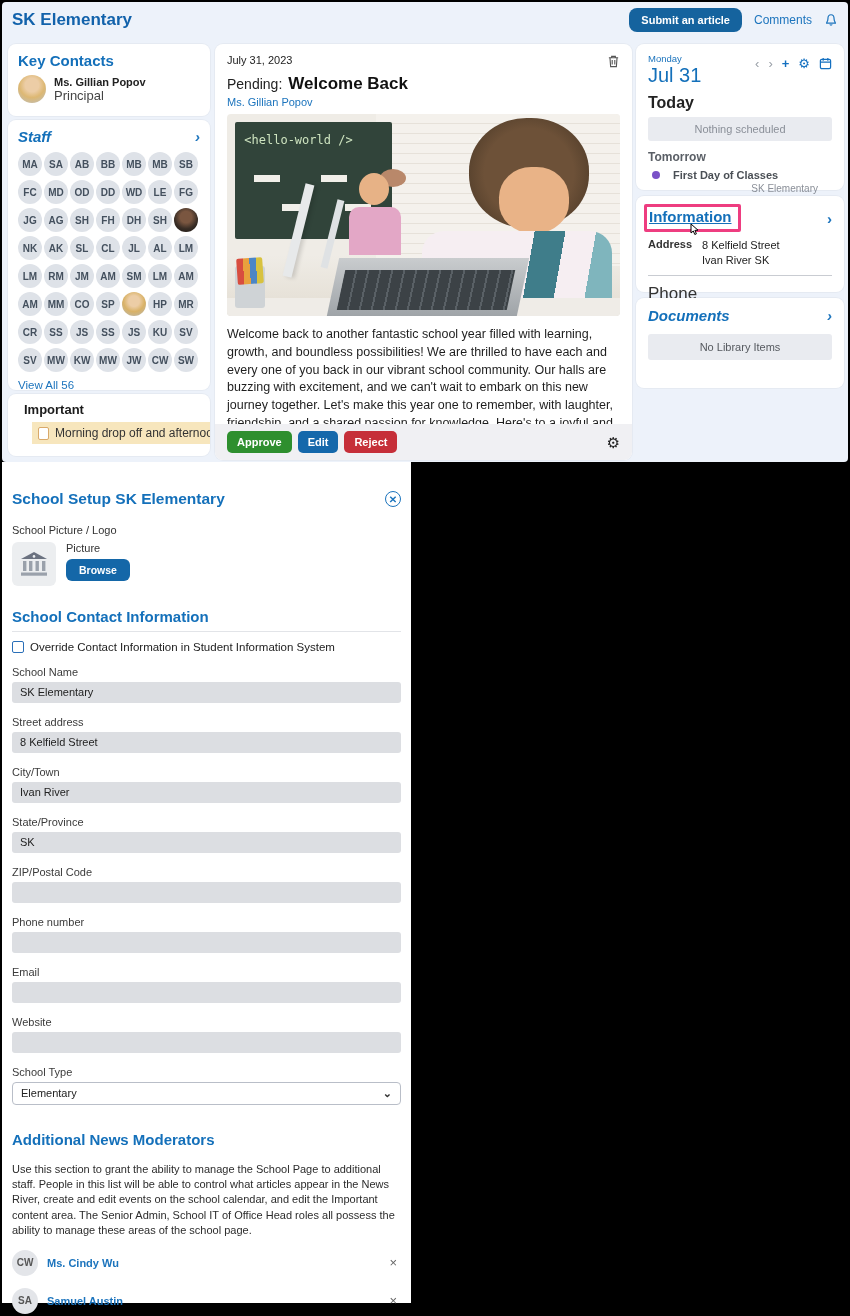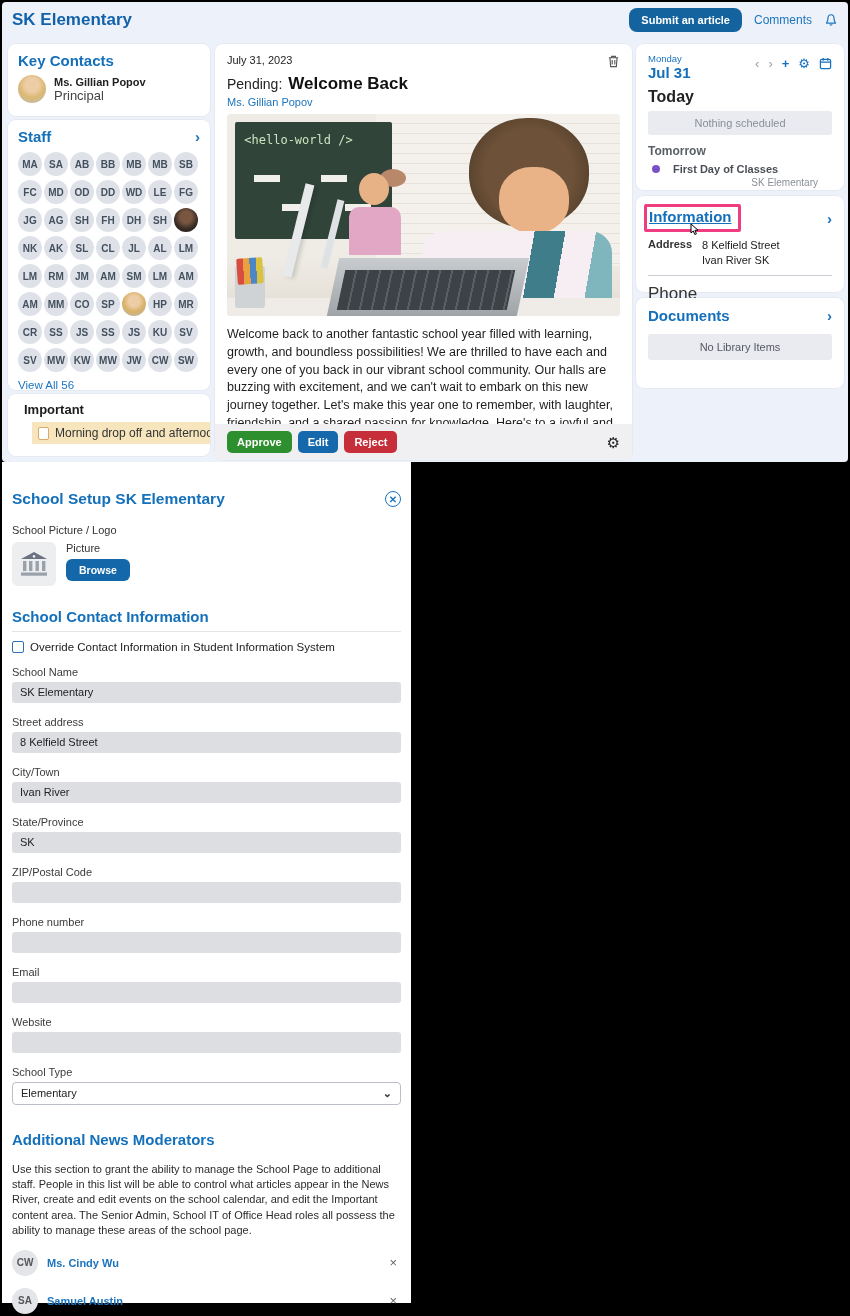--- a/index.html
+++ b/index.html
@@ -21,21 +21,21 @@
 
   
   .key-contacts { left:6px; top:42px; width:202px; height:72px; padding:8px 10px; }
   .kc-row { display:flex; align-items:center; gap:8px; margin-top:6px; }
   .avatar-photo { width:28px; height:28px; border-radius:50%;
     background:radial-gradient(circle at 50% 36%, #eccda6 0 30%, #ddb873 55%, #b9bec2 100%); }
   .kc-name { font-size:11px; font-weight:bold; color:#222; }
   .kc-role { font-size:13px; color:#444; }
 
   .staff-card { left:6px; top:118px; width:202px; height:270px; padding:8px 10px; }
-  .staff-title-row { display:flex; justify-content:space-between; align-items:center; }
+  .staff-title-row { display:flex; justify-content:space-between; align-items:center;font-style:italic; }
   .staff-grid { margin-top:7px; display:grid; grid-template-columns:repeat(7, 24px); gap:4px 2px; }
   .staff-avatar { width:24px; height:24px; border-radius:50%; background:#dee2e8; color:#44505e;
     font-size:10px; font-weight:bold; display:flex; align-items:center; justify-content:center; cursor:pointer; }
   .staff-avatar.ph-man { background:radial-gradient(circle at 50% 38%, #7a5640 0 30%, #3a2e26 60%, #15120f 100%); }
   .staff-avatar.ph-woman { background:radial-gradient(circle at 50% 38%, #eccda6 0 28%, #d9b267 55%, #b3b8ba 100%); }
   .view-all { margin-top:7px; font-size:11.5px; color:#1c74bd; cursor:pointer; }
 
   .important-card { left:6px; top:392px; width:202px; height:62px; padding:8px 0 8px 16px; }
   .important-title { font-size:13px; font-weight:bold; color:#1b1b1b; }
   .important-row { margin-top:5px; margin-left:8px; background:#f7e6bd; height:22px; display:flex; align-items:center; gap:6px; padding-left:6px; font-size:12px; color:#333; white-space:nowrap; overflow:hidden; }
@@ -81,21 +81,21 @@
   .btn { border:none; border-radius:5px; color:#fff; font-size:11px; font-weight:bold; padding:5px 10px; cursor:pointer; }
   .btn-approve { background:#2e8f2e; }
   .btn-edit { background:#1568ab; }
   .btn-reject { background:#c62f39; }
   .gear-dark { margin-left:auto; font-size:15px; color:#222; cursor:pointer; line-height:1; }
 
   
   .calendar-card { left:634px; top:42px; width:208px; height:146px; padding:9px 12px; }
   .cal-top { display:flex; justify-content:space-between; align-items:flex-start;gap:12px; }
   .cal-weekday { font-size:9.5px; color:#1c74bd; }
-  .cal-date { font-size:15px; font-weight:bold; color:#1470ba; }
+  .cal-date { font-size:20px; font-weight:normal; color:#1470ba; }
   .cal-icons { display:flex; align-items:center; gap:9px; margin-top:3px; }
   .cal-nav { color:#9aa0a8; font-size:13px; cursor:pointer; }
   .cal-blue { color:#1470c0; font-size:13px; font-weight:bold; cursor:pointer; line-height:1; }
   .cal-section-label { font-size:16px; font-weight:bold; color:#222; margin-top:7px; }
   .cal-empty { margin-top:5px; background:#e9ebf0; border-radius:3px; height:24px; display:flex; align-items:center; justify-content:center; font-size:11px; color:#8a8f98; }
   .cal-tomorrow { font-size:12px; font-weight:bold; color:#5a5f66; margin-top:9px; }
   .cal-event { margin-top:5px; display:flex; align-items:center; gap:5px; padding-left:4px; }
   .event-dot { width:8px; height:8px; border-radius:50%; background:#7a52c7; flex:0 0 auto; }
   .event-title { font-size:11px; font-weight:bold; color:#4a4f55;padding-left:8px; }
   .event-loc { font-size:10px; color:#8a8f98; text-align:right; margin-top:2px; padding-right:14px; }

